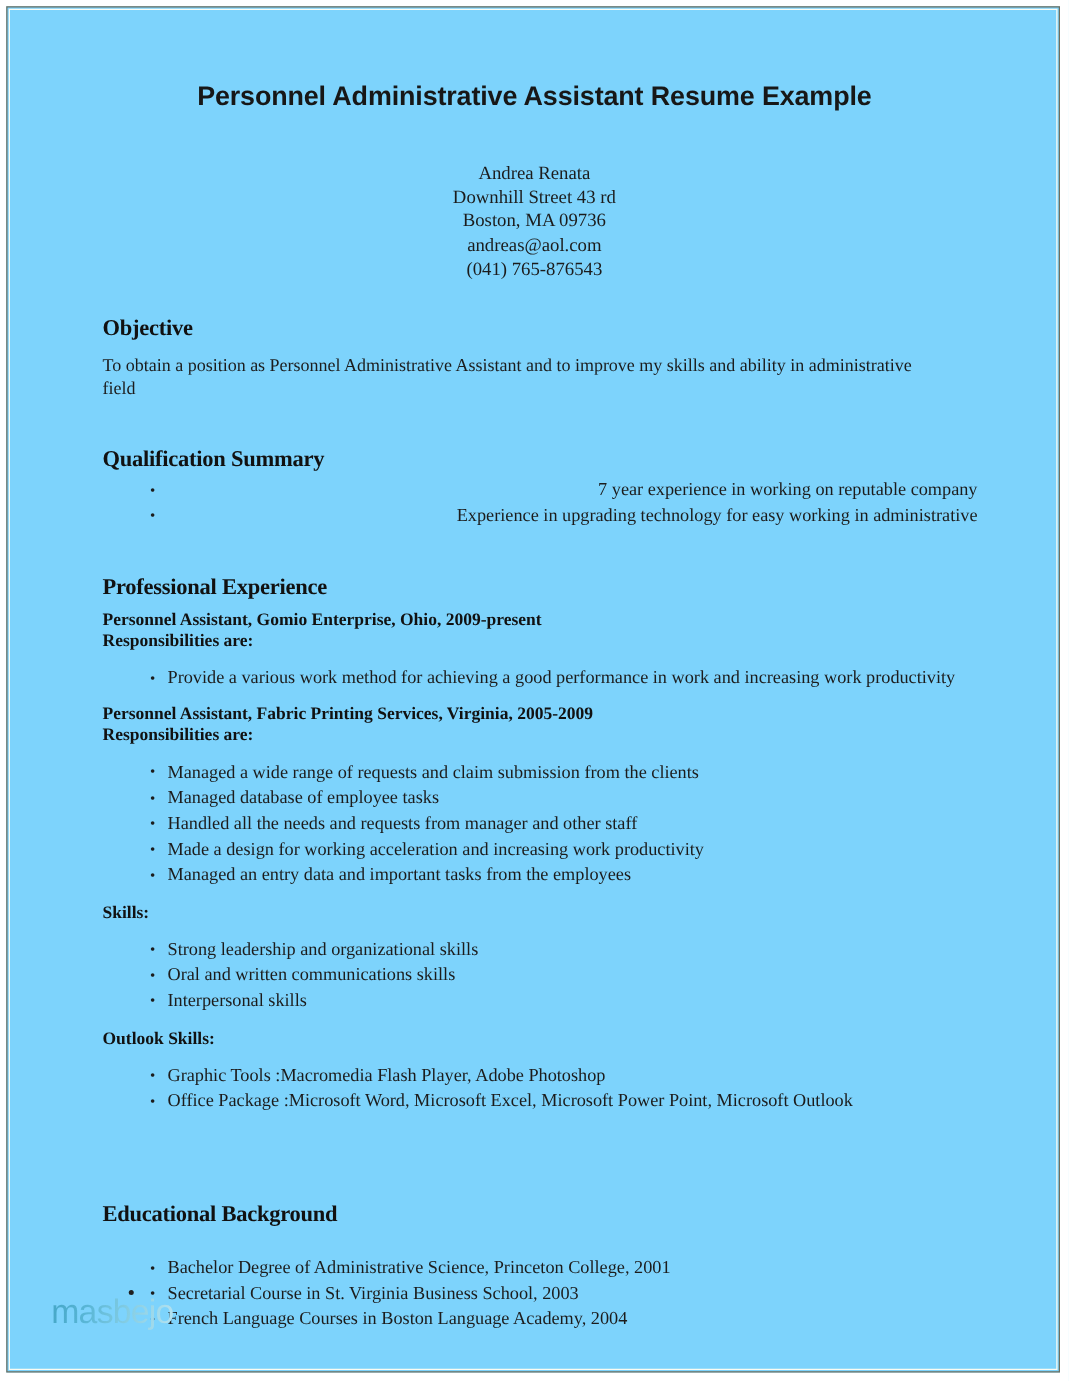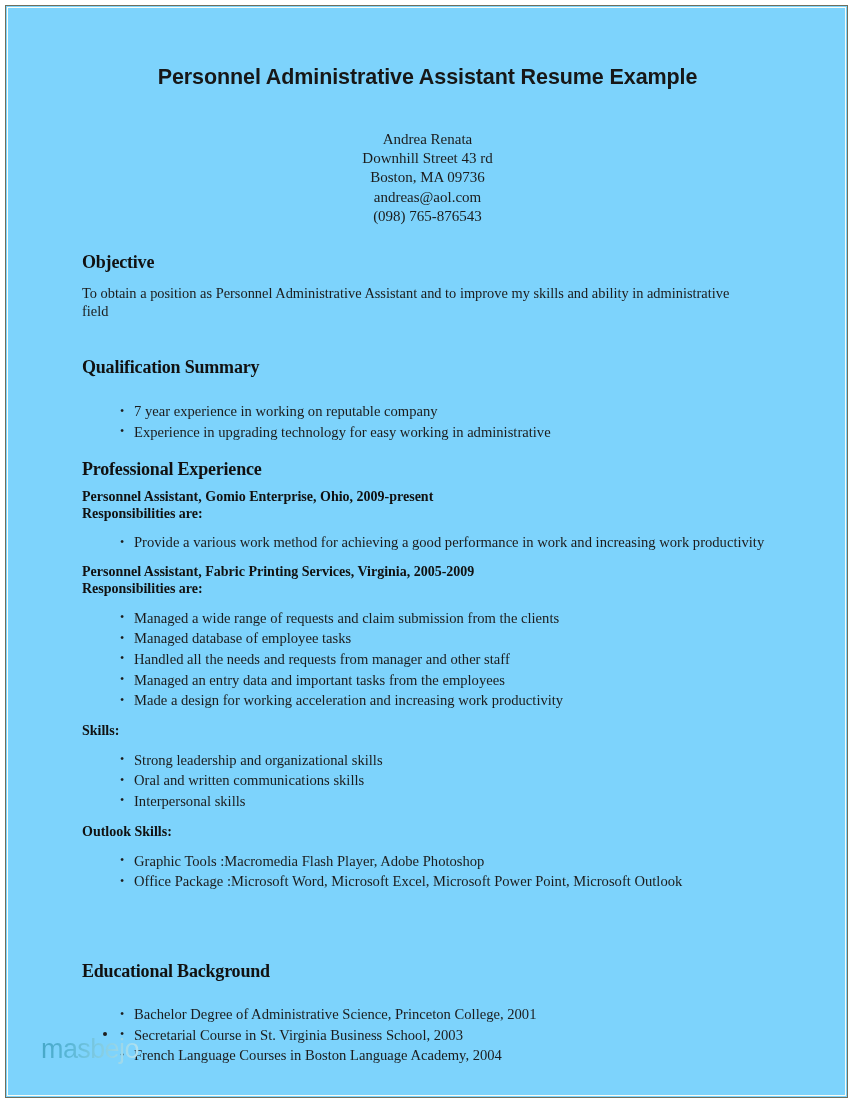--- a/index.html
+++ b/index.html
@@ -158,31 +158,31 @@
 
   <div class="content">
 
     <div class="doc-title">Personnel Administrative Assistant Resume Example</div>
 
     <div class="contact">
       <div>Andrea Renata</div>
       <div>Downhill Street 43 rd</div>
       <div>Boston, MA 09736</div>
       <div>andreas@aol.com</div>
-      <div>(098) 765-876543</div>
+      <div>(041) 765-876543</div>
     </div>
 
     <div class="section" style="top:243px;">
       <h2 class="sec-head">Objective</h2>
       <div class="para" style="margin-top:9px; width:660px;">To obtain a position as Personnel Administrative Assistant and to improve my skills and ability in administrative field</div>
     </div>
 
     <div class="section" style="top:348px;">
       <h2 class="sec-head">Qualification Summary</h2>
-      <ul class="bullets" style="margin-top:21px;">
+      <ul class="bullets" style="margin-top:2px;text-align:right;">
         <li>7 year experience in working on reputable company</li>
         <li>Experience in upgrading technology for easy working in administrative</li>
       </ul>
     </div>
 
     <div class="section" style="top:450px;">
       <h2 class="sec-head">Professional Experience</h2>
 
       <div style="margin-top:6px;">
         <div class="subhead">Personnel Assistant, Gomio Enterprise, Ohio, 2009-present</div>
@@ -192,22 +192,22 @@
         </ul>
       </div>
 
       <div style="margin-top:10px;">
         <div class="subhead">Personnel Assistant, Fabric Printing Services, Virginia, 2005-2009</div>
         <div class="subhead">Responsibilities are:</div>
         <ul class="bullets tight" style="margin-top:11px;">
           <li>Managed a wide range of requests and claim submission from the clients</li>
           <li>Managed database of employee tasks</li>
           <li>Handled all the needs and requests from manager and other staff</li>
+          <li>Made a design for working acceleration and increasing work productivity</li>
           <li>Managed an entry data and important tasks from the employees</li>
-          <li>Made a design for working acceleration and increasing work productivity</li>
         </ul>
       </div>
 
       <div style="margin-top:11px;">
         <div class="subhead">Skills:</div>
         <ul class="bullets tight" style="margin-top:11px;">
           <li>Strong leadership and organizational skills</li>
           <li>Oral and written communications skills</li>
           <li>Interpersonal skills</li>
         </ul>

